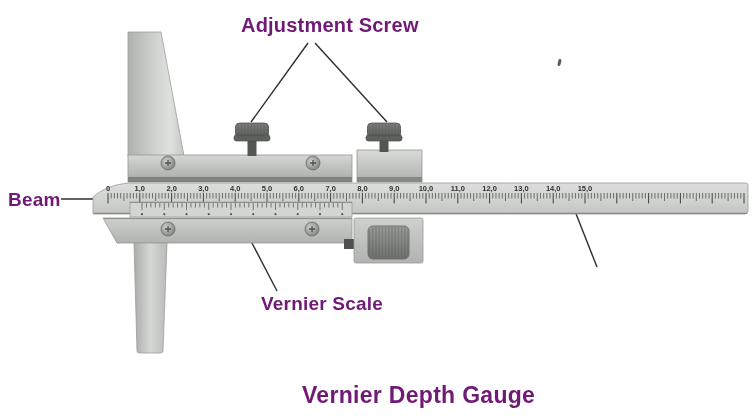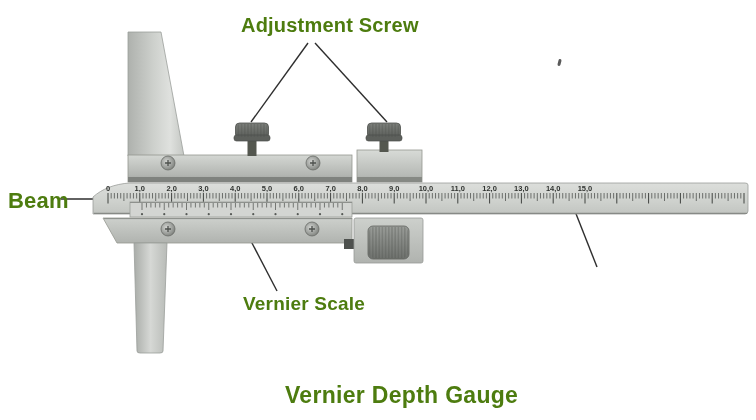--- a/index.html
+++ b/index.html
@@ -2,28 +2,28 @@
 <html><head>
 <meta charset="utf-8">
 <style>
   html,body{margin:0;padding:0;background:#ffffff;}
   .stage{
     position:relative;width:756px;height:420px;background:#ffffff;overflow:hidden;
     font-family:"Liberation Sans", sans-serif;
   }
   .stage svg{position:absolute;left:0;top:0;}
   .lbl{
-    position:absolute;color:#4d7c0f;font-weight:bold;line-height:1;white-space:nowrap;
+    position:absolute;color:#701a75;font-weight:bold;line-height:1;white-space:nowrap;
     letter-spacing:0.2px;
   }
-  .lbl-beam{left:8px;top:190px;font-size:22px;text-align:center;}
+  .lbl-beam{left:8px;top:190px;font-size:19px;text-align:center;}
   .lbl-adj{left:241px;top:15px;font-size:20px;}
-  .lbl-vernier{left:243px;top:294px;font-size:19px;text-align:center;}
+  .lbl-vernier{left:261px;top:294px;font-size:19px;text-align:center;}
   .lbl-main{left:566px;top:271px;font-size:19px;}
-  .lbl-title{left:285px;top:384px;font-size:23px;letter-spacing:0.3px;}
+  .lbl-title{left:302px;top:384px;font-size:23px;letter-spacing:0.3px;}
   .speck{
     position:absolute;left:558px;top:59px;width:3px;height:7px;background:#5a5a5a;
     border-radius:2px;transform:rotate(14deg);
   }
 </style>
 </head>
 <body>
 
 <div class="stage">
 

